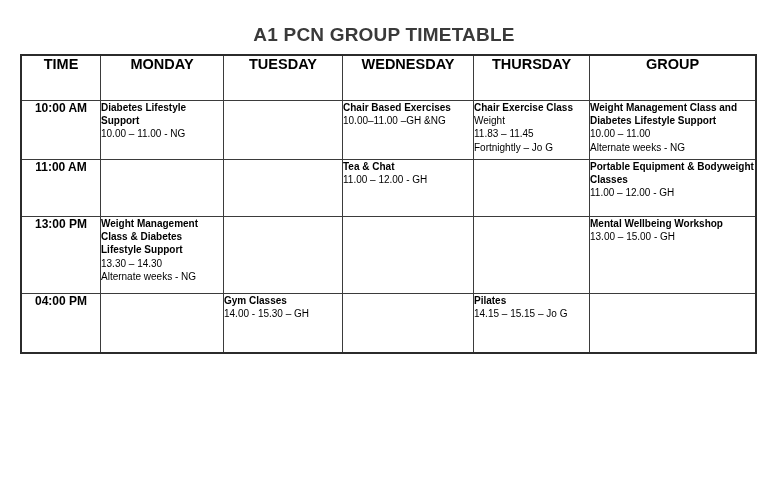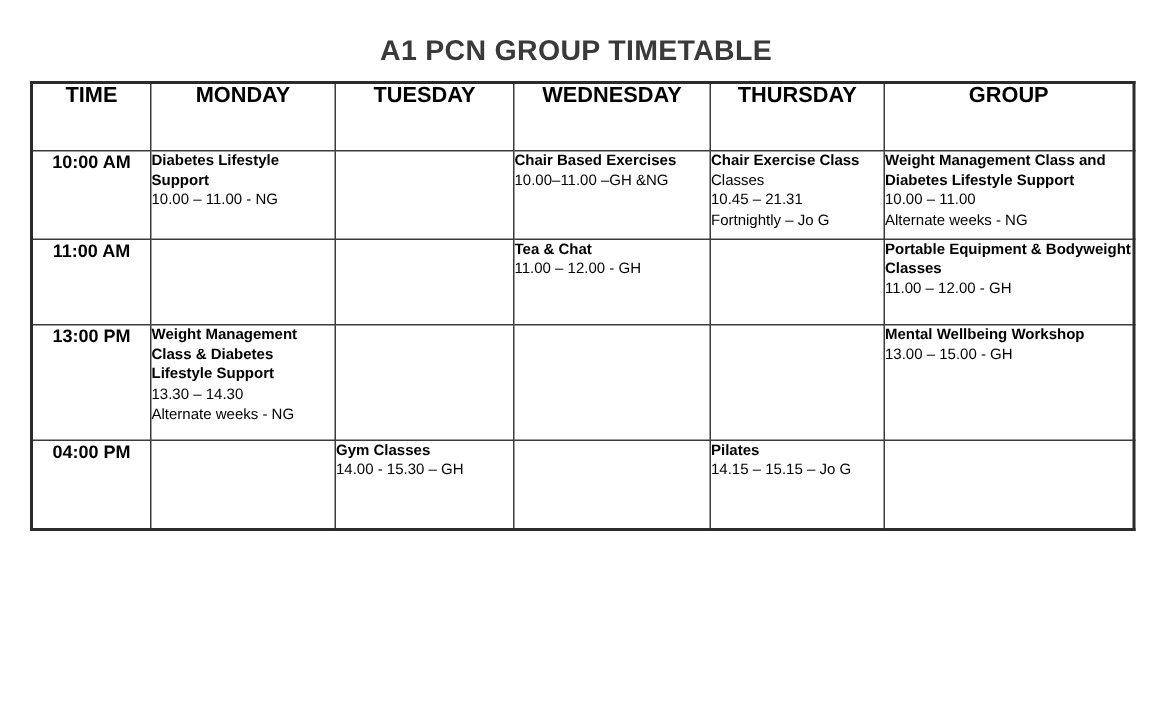--- a/index.html
+++ b/index.html
@@ -113,22 +113,22 @@
         </td>
         <td class="cell">
           <span class="ev-title"></span>
         </td>
         <td class="cell">
           <span class="ev-title">Chair Based Exercises</span>
           <span class="ev-line">10.00–11.00 –GH &amp;NG</span>
         </td>
         <td class="cell">
           <span class="ev-title">Chair Exercise Class</span>
-          <span class="ev-line">Classes</span>
-          <span class="ev-line">10.45 – 21.31</span>
+          <span class="ev-line">Weight</span>
+          <span class="ev-line">11.83 – 11.45</span>
           <span class="ev-line">Fortnightly – Jo G</span>
         </td>
         <td class="cell">
           <span class="ev-title">Weight Management Class and Diabetes Lifestyle Support</span>
           <span class="ev-line">10.00 – 11.00</span>
           <span class="ev-line">Alternate weeks - NG</span>
         </td>
       </tr>
 
       <tr class="row-1100">

